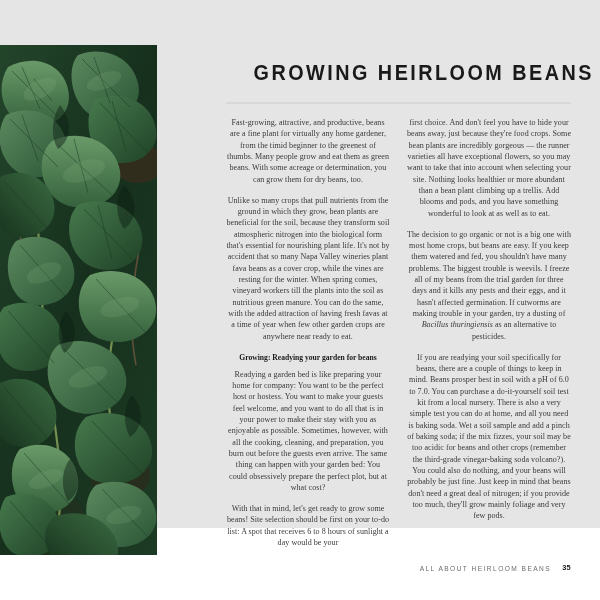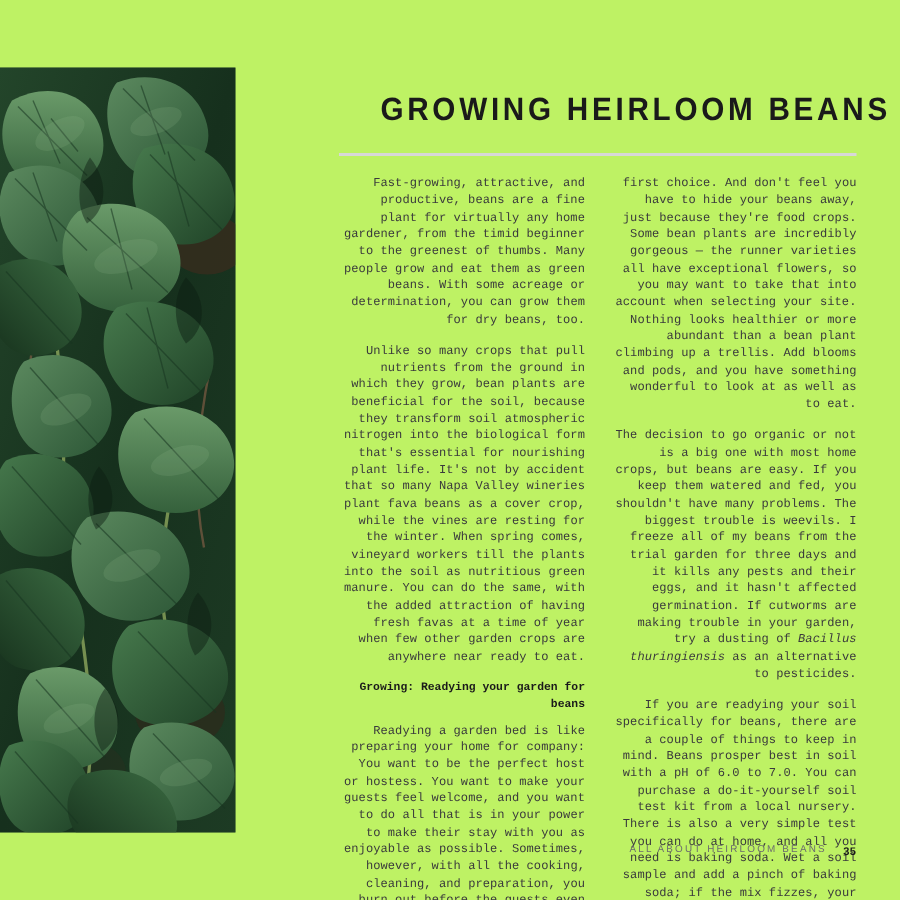--- a/index.html
+++ b/index.html
@@ -11,22 +11,22 @@
     width: 600px;
     height: 600px;
     overflow: hidden;
     font-family: "DejaVu Sans", sans-serif;
     color: #231f20;
   }
 
   .page {
     position: relative;
     width: 600px;
-    height: 600px;
-    background: #bef264;
+    height: 528px;
+    background: #e5e5e5;
   }
 
   
   .photo {
     position: absolute;
     left: 0;
     top: 45px;
     width: 157px;
     height: 510px;
     overflow: hidden;
@@ -73,26 +73,26 @@
     height: 425px;
     display: flex;
     gap: 17px;
   }
   .col {
     width: 164px;
     flex: 0 0 164px;
   }
   .col p {
     margin: 0 0 9.5px 0;
-    font-family: Liberation Mono, monospace;
+    font-family: Liberation Serif, serif;
     font-size: 8.05px;
     line-height: 11.35px;
     color: #3a3a3c;
     letter-spacing: 0.04px;
-    text-align: right;
+    text-align: center;
   }
   .col p:last-child { margin-bottom: 0; }
   .col p em { font-style: italic; }
 
   .subhead {
     margin: 0 0 6px 0 !important;
     font-family: "DejaVu Sans", sans-serif;
     font-weight: 700;
     font-size: 7.6px !important;
     line-height: 11px !important;
@@ -100,21 +100,21 @@
     letter-spacing: 0 !important;
   }
 
   
   .footer {
     position: absolute;
     left: 226px;
     top: 563px;
     width: 345px;
     display: flex;
-    align-items: flex-start;
+    align-items: flex-end;
     justify-content: flex-end;
     gap: 11px;
   }
   .footer-label {
     font-family: "Liberation Sans", sans-serif;
     font-size: 6.6px;
     letter-spacing: 1.45px;
     color: #6b6b6e;
     text-transform: uppercase;
   }
@@ -247,20 +247,21 @@
   </div>
   <div class="rule"></div>
 
   <div class="columns">
 
     <div class="col">
       <p>Fast-growing, attractive, and productive, beans are a fine plant for virtually any home gardener, from the timid beginner to the greenest of thumbs. Many people grow and eat them as green beans. With some acreage or determination, you can grow them for dry beans, too.</p>
       <p>Unlike so many crops that pull nutrients from the ground in which they grow, bean plants are beneficial for the soil, because they transform soil atmospheric nitrogen into the biological form that's essential for nourishing plant life. It's not by accident that so many Napa Valley wineries plant fava beans as a cover crop, while the vines are resting for the winter. When spring comes, vineyard workers till the plants into the soil as nutritious green manure. You can do the same, with the added attraction of having fresh favas at a time of year when few other garden crops are anywhere near ready to eat.</p>
       <p class="subhead">Growing: Readying your garden for beans</p>
       <p>Readying a garden bed is like preparing your home for company: You want to be the perfect host or hostess. You want to make your guests feel welcome, and you want to do all that is in your power to make their stay with you as enjoyable as possible. Sometimes, however, with all the cooking, cleaning, and preparation, you burn out before the guests even arrive. The same thing can happen with your garden bed: You could obsessively prepare the perfect plot, but at what cost?</p>
+      <p>With that in mind, let's get ready to grow some beans! Site selection should be first on your to-do list: A spot that receives 6 to 8 hours of sunlight a day would be your</p>
     </div>
 
     <div class="col">
       <p>first choice. And don't feel you have to hide your beans away, just because they're food crops. Some bean plants are incredibly gorgeous — the runner varieties all have exceptional flowers, so you may want to take that into account when selecting your site. Nothing looks healthier or more abundant than a bean plant climbing up a trellis. Add blooms and pods, and you have something wonderful to look at as well as to eat.</p>
       <p><span>The decision to go organic or not is a big one with most home crops, but beans are easy. If you keep them watered and fed, you shouldn't have many problems. The biggest trouble is weevils. I freeze all of my beans from the trial garden for three days and it kills any pests and their eggs, and it hasn't affected germination. If cutworms are making trouble in your garden, try a dusting of </span><em>Bacillus thuringiensis</em><span> as an alternative to pesticides.</span></p>
       <p>If you are readying your soil specifically for beans, there are a couple of things to keep in mind. Beans prosper best in soil with a pH of 6.0 to 7.0. You can purchase a do-it-yourself soil test kit from a local nursery. There is also a very simple test you can do at home, and all you need is baking soda. Wet a soil sample and add a pinch of baking soda; if the mix fizzes, your soil may be too acidic for beans and other crops (remember the third-grade vinegar-baking soda volcano?). You could also do nothing, and your beans will probably be just fine. Just keep in mind that beans don't need a great deal of nitrogen; if you provide too much, they'll grow mainly foliage and very few pods.</p>
     </div>
 
   </div>
 

